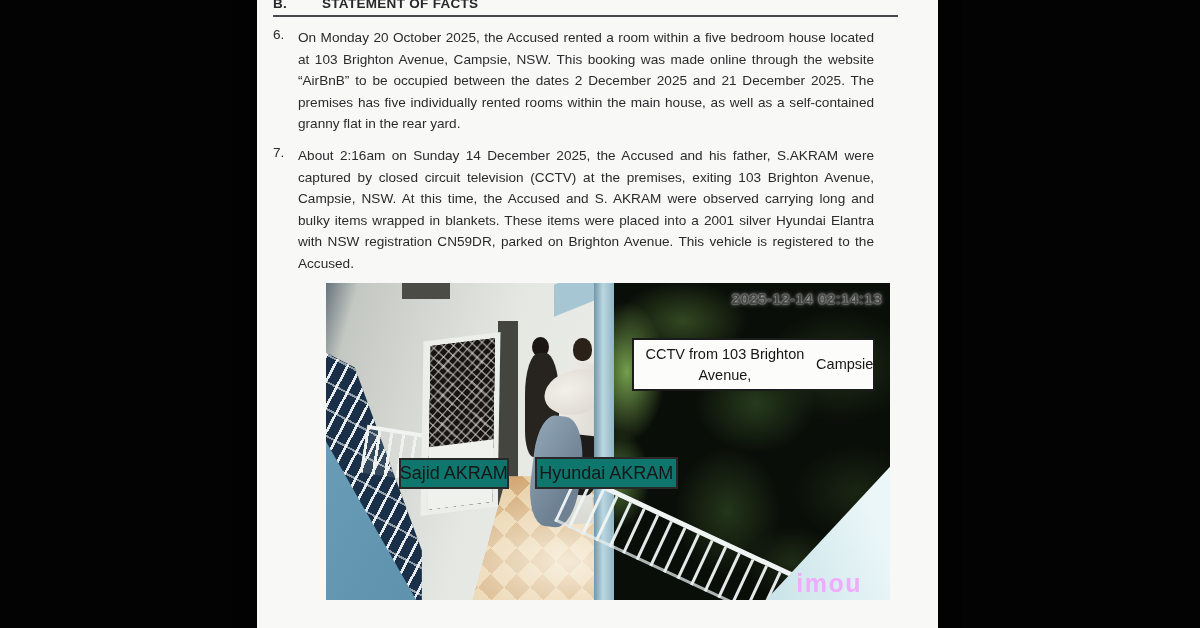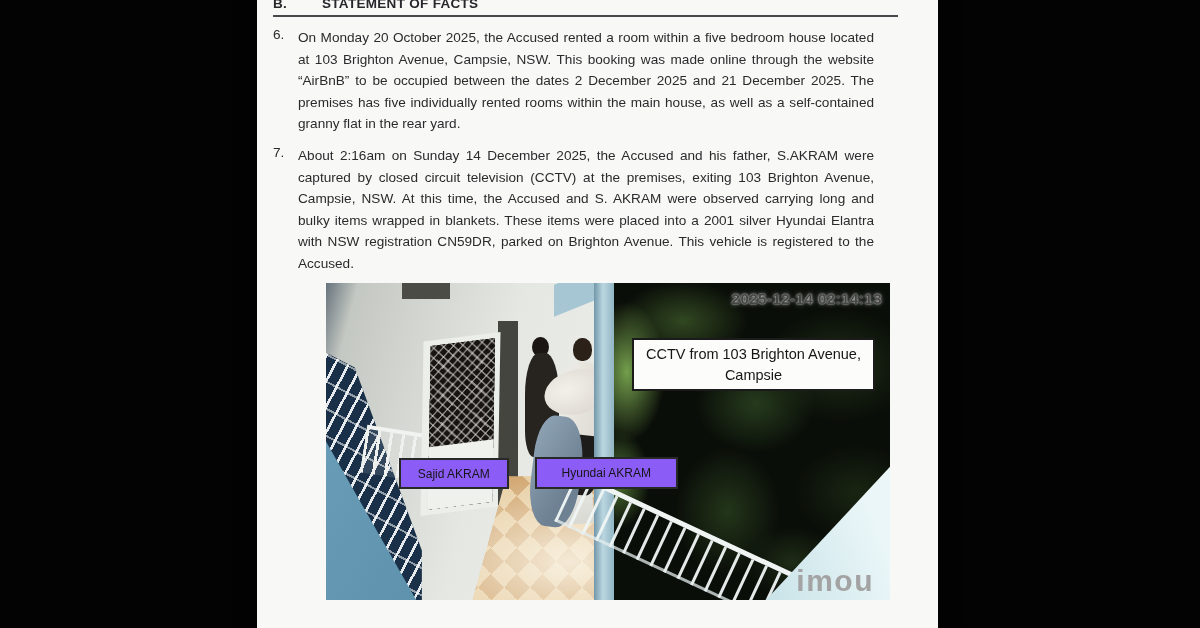--- a/index.html
+++ b/index.html
@@ -113,29 +113,29 @@
   .cv-corner-br { left:0; top:0; width:100%; height:100%;
     clip-path:polygon(100% 58%, 100% 100%, 78% 100%);
     background:linear-gradient(250deg,#e9f6f8 15%,#9ccbd6 60%,#7fb4c4); }
 
   
   .cv-timestamp { position:absolute; right:8px; top:7px; font-size:15px; font-weight:bold;
     color:#454643; letter-spacing:.5px;
     text-shadow:0 0 2px rgba(255,255,255,.95), 0 0 5px rgba(255,255,255,.5); }
   .cv-loclabel { position:absolute; left:54.2%; top:17.4%; width:43.2%; height:16.8%;
     background:#fcfcfa; border:2px solid #1b1b1b;
-    display:flex; flex-direction:column; align-items:center; justify-content:center;
+    display:flex; align-items:center; justify-content:center;
     font-size:14.5px; color:#161616; line-height:1.45; text-align:center; }
-  .cv-namelabel { position:absolute; background:#8b5cf6; border:2px solid #282828;
+  .cv-namelabel { position:absolute; background:#0f766e; border:2px solid #282828;
     display:flex; align-items:center; justify-content:center;
-    font-size:12px; color:#161616; white-space:nowrap; }
+    font-size:18px; color:#161616; white-space:nowrap; }
   .cv-label-sajid { left:12.9%; top:55.3%; width:19.5%; height:9.8%; }
   .cv-label-naveed { left:37%; top:55%; width:25.4%; height:10%; }
-  .cv-watermark { position:absolute; right:16px; bottom:2px; font-size:30px; font-weight:bold;
-    color:#a3a3a3; letter-spacing:1.5px; }
+  .cv-watermark { position:absolute; right:28px; bottom:2px; font-size:25px; font-weight:bold;
+    color:#f0abfc; letter-spacing:1.5px; }
 </style>
 </head>
 <body>
 
 <div class="doc-page">
 
   <div class="doc-header">
     <span class="sec-label">B.</span>
     <span class="sec-title">STATEMENT OF FACTS</span>
   </div>

